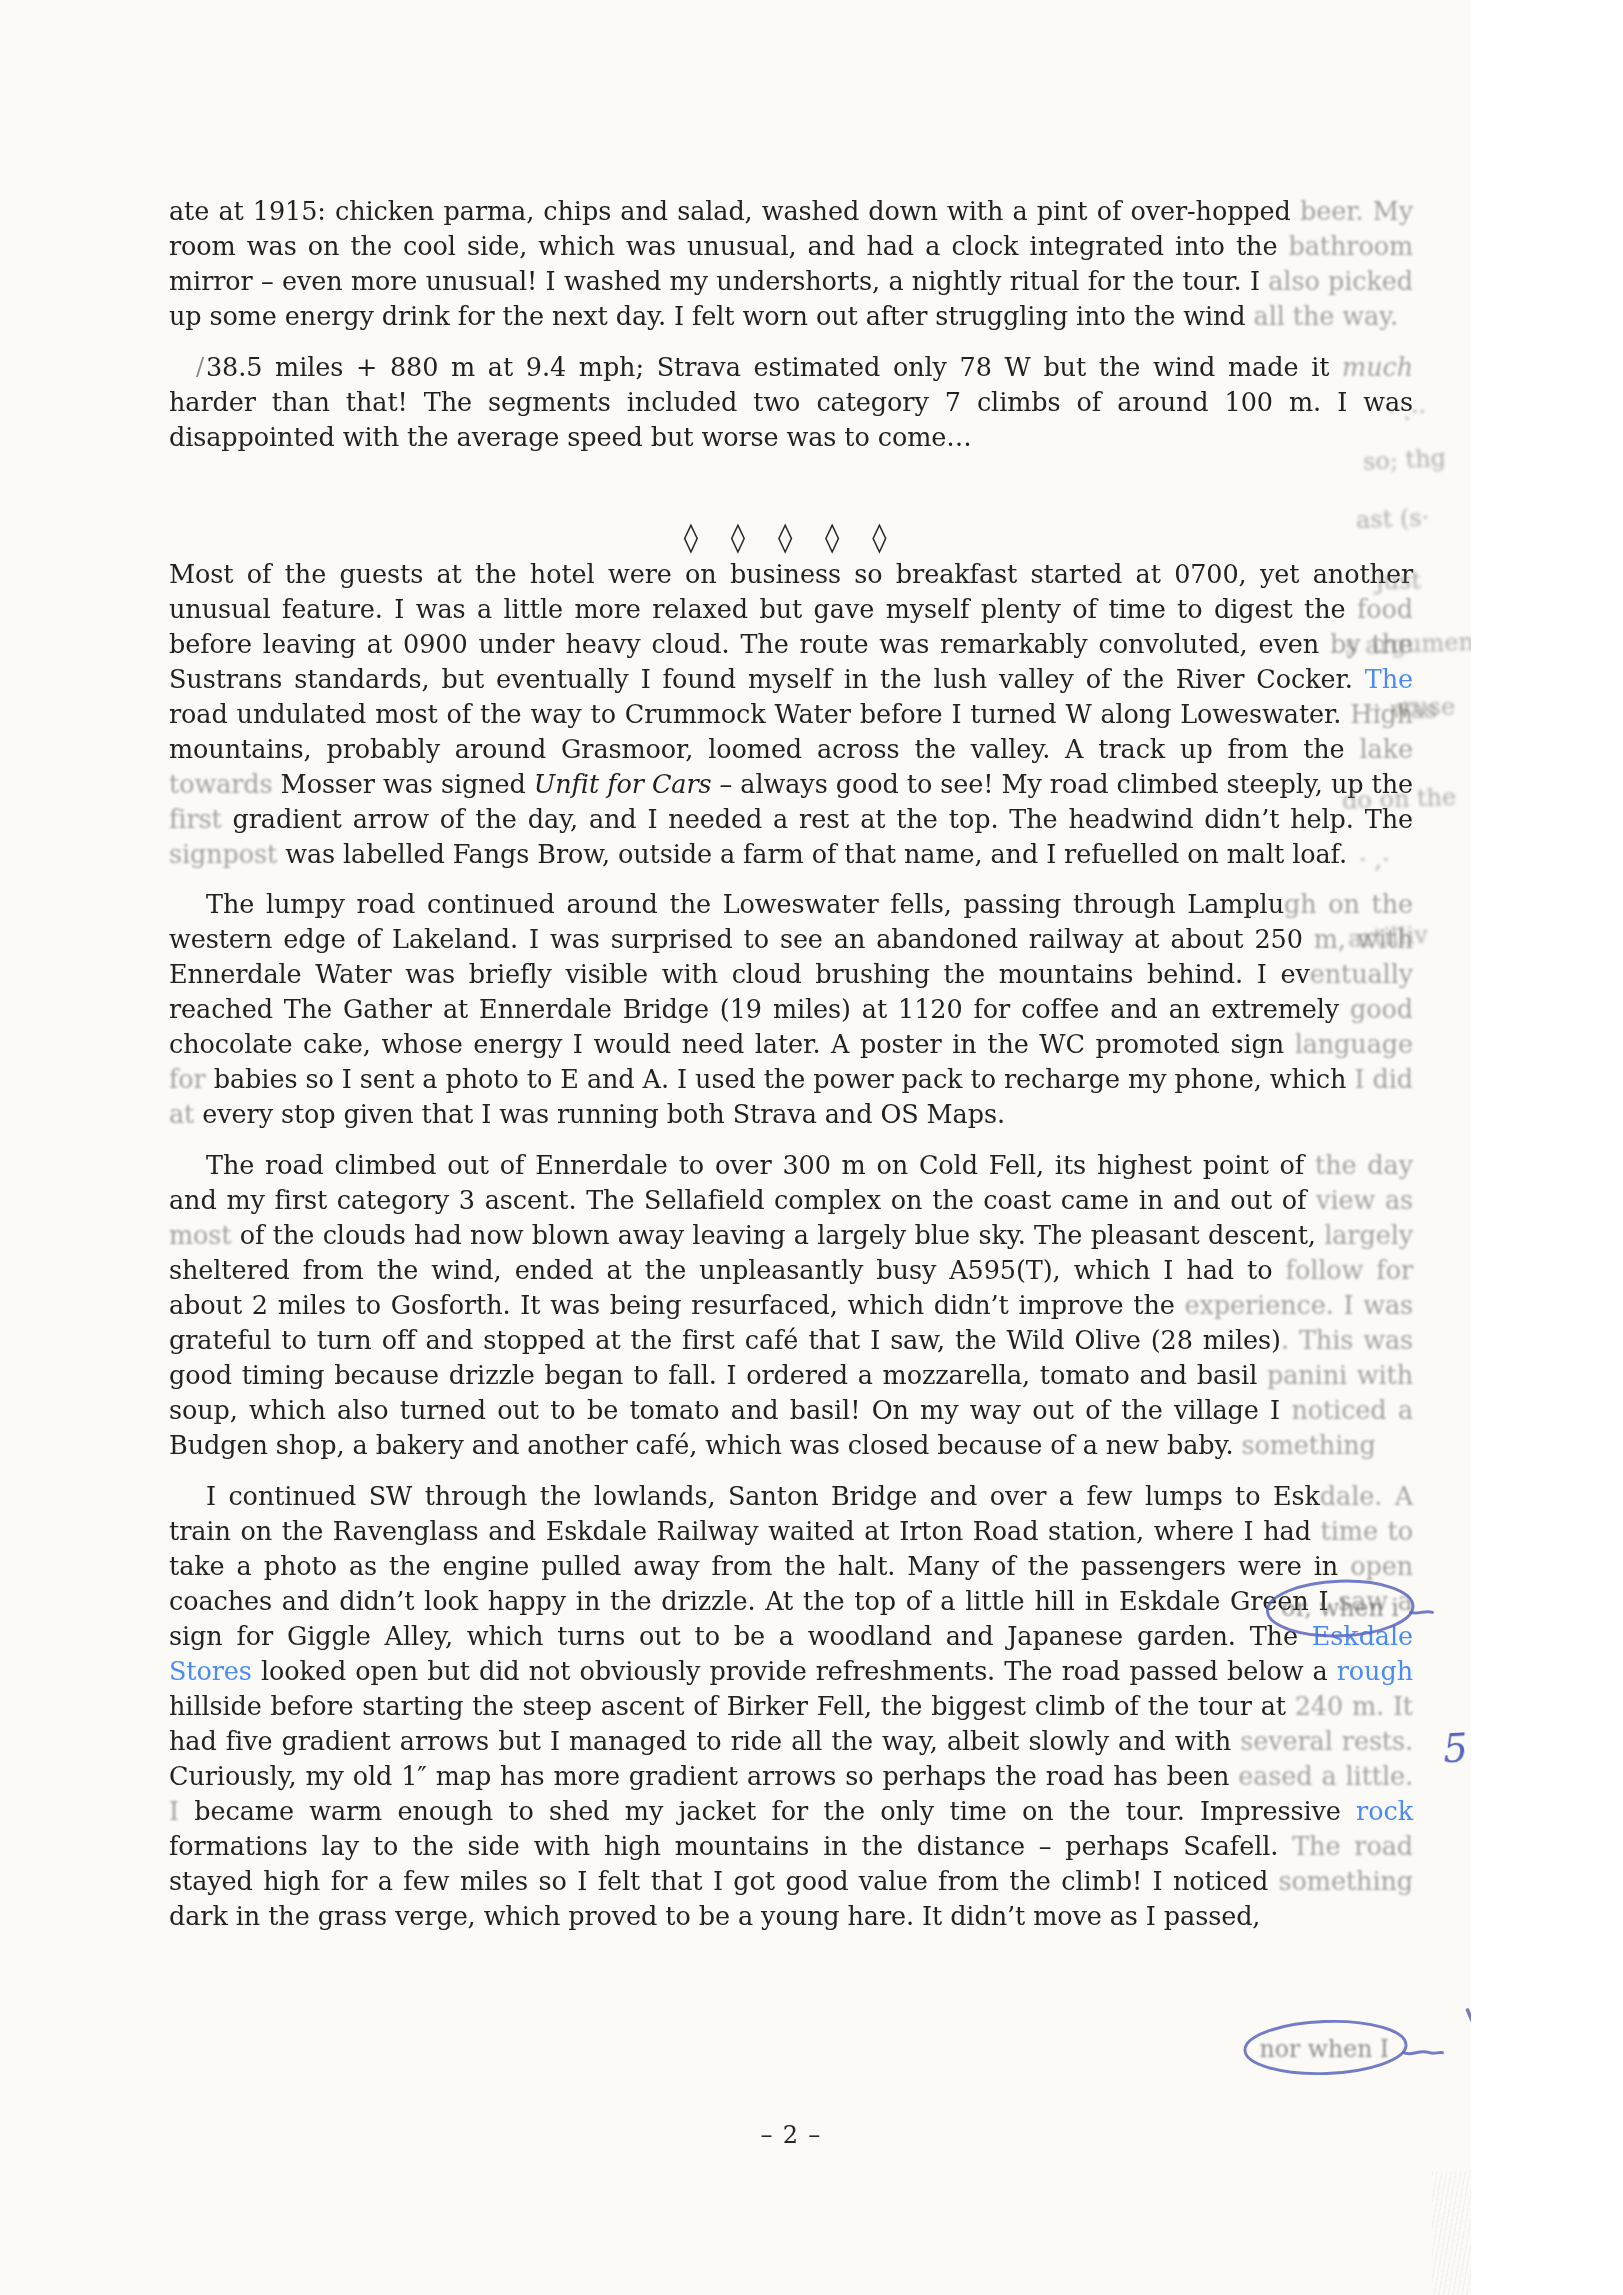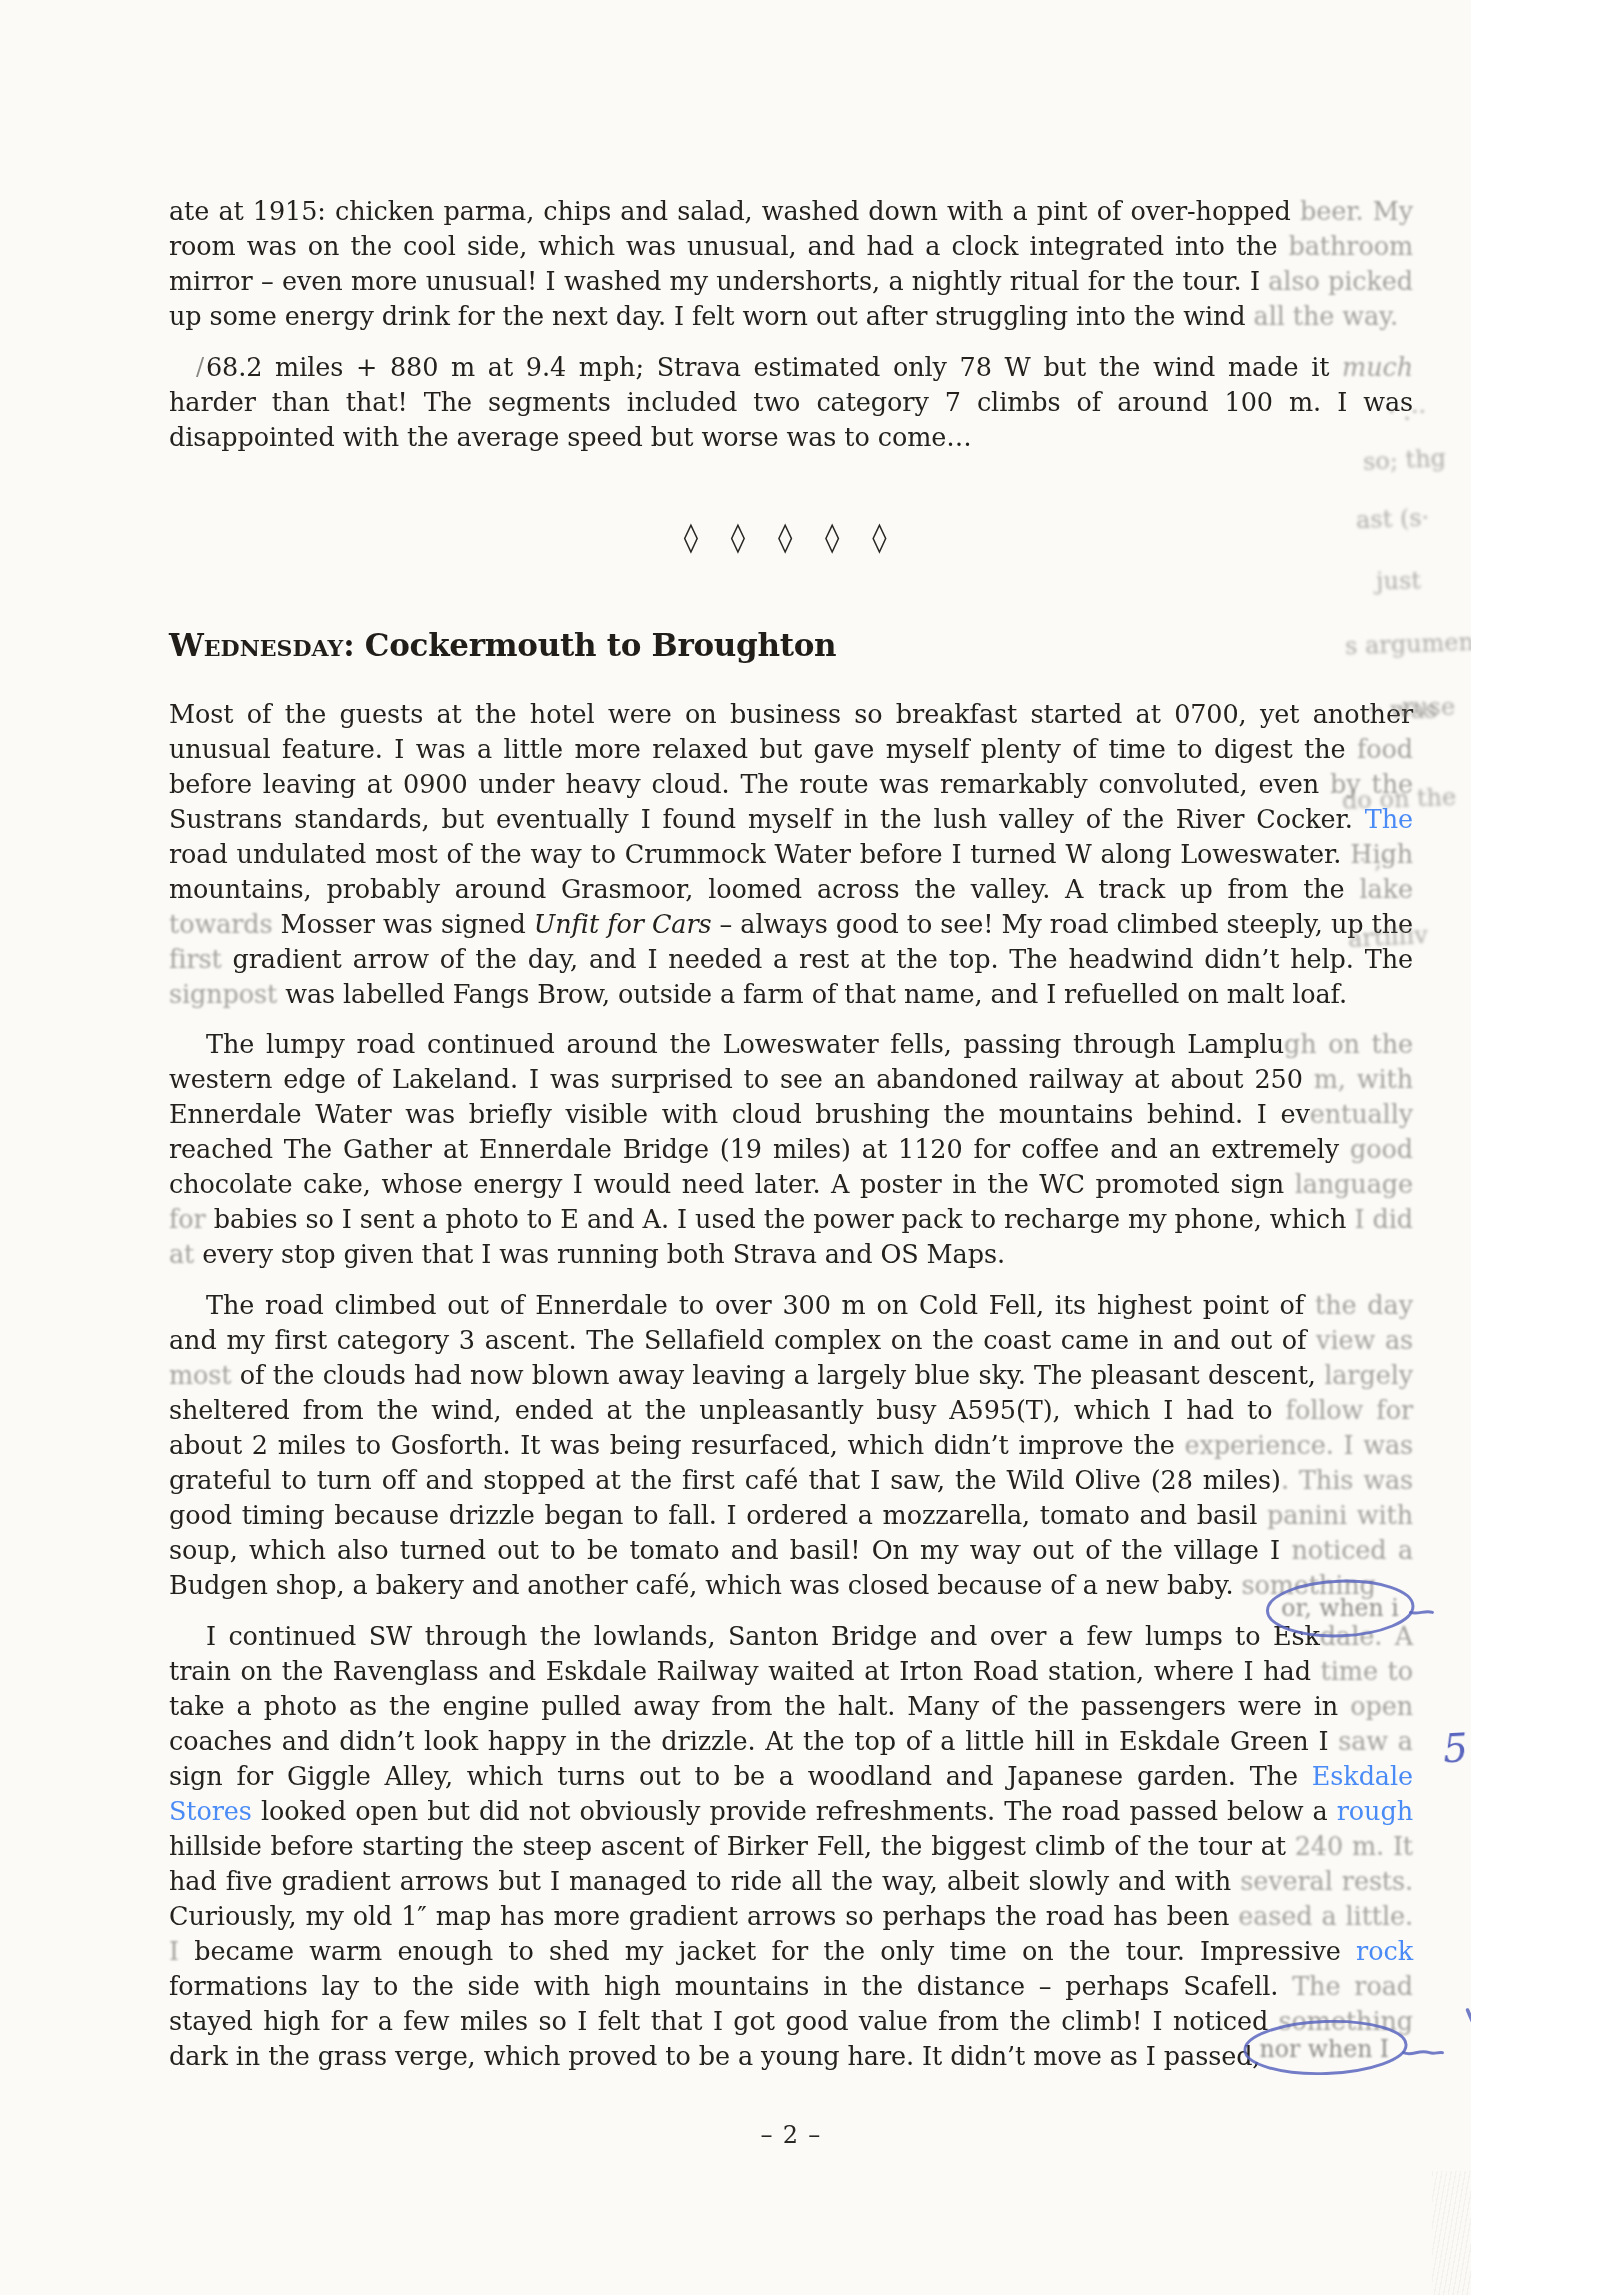--- a/index.html
+++ b/index.html
@@ -63,25 +63,24 @@
     opacity:.5;
   }
 </style>
 </head>
 <body>
 
 <div class="page">
 
   <div class="column">
     <p class="body"><span>ate at 1915: chicken parma, chips and salad, washed down with a pint of over-hopped </span><span class="g">beer. My</span><span> room was on the cool side, which was unusual, and had a clock integrated into the </span><span class="g">bathroom</span><span> mirror – even more unusual! I washed my undershorts, a nightly ritual for the tour. I </span><span class="g">also picked</span><span> up some energy drink for the next day. I felt worn out after struggling into the wind </span><span class="g">all the way.</span></p>
-    <p class="body indent"><span>68.2 miles + 880 m at 9.4 mph; Strava estimated only 78 W but the wind made it </span><span class="i g">much</span><span> harder than that! The segments included two category 7 climbs of around 100 m. I was disappointed with the average speed but worse was to come…</span></p>
+    <p class="body indent"><span>38.5 miles + 880 m at 9.4 mph; Strava estimated only 78 W but the wind made it </span><span class="i g">much</span><span> harder than that! The segments included two category 7 climbs of around 100 m. I was disappointed with the average speed but worse was to come…</span></p>
 
     <div class="sep">◊ ◊ ◊ ◊ ◊</div>
 
-    <h2 class="heading"><span class="sc">Wednesday</span><span>: Cockermouth to Broughton</span></h2>
 
     <p class="body"><span>Most of the guests at the hotel were on business so breakfast started at 0700, yet another unusual feature. I was a little more relaxed but gave myself plenty of time to digest the </span><span class="g">food</span><span> before leaving at 0900 under heavy cloud. The route was remarkably convoluted, even </span><span class="g">by the</span><span> Sustrans standards, but eventually I found myself in the lush valley of the River Cocker. </span><span class="g2">The</span><span> road undulated most of the way to Crummock Water before I turned W along Loweswater. </span><span class="g">High</span><span> mountains, probably around Grasmoor, loomed across the valley. A track up from the </span><span class="g">lake towards</span><span> Mosser was signed </span><span class="i">Unfit for Cars</span><span> – always good to see! My road climbed steeply, up the </span><span class="g">first</span><span> gradient arrow of the day, and I needed a rest at the top. The headwind didn’t help. The </span><span class="g">signpost</span><span> was labelled Fangs Brow, outside a farm of that name, and I refuelled on malt loaf.</span></p>
     <p class="body indent"><span>The lumpy road continued around the Loweswater fells, passing through Lamplu</span><span class="g">gh on the</span><span> western edge of Lakeland. I was surprised to see an abandoned railway at about 250 </span><span class="g">m, with</span><span> Ennerdale Water was briefly visible with cloud brushing the mountains behind. I ev</span><span class="g">entually</span><span> reached </span><span class="u">The Gather</span><span> at Ennerdale Bridge (19 miles) at 1120 for coffee and an extremely </span><span class="g">good</span><span> chocolate cake, whose energy I would need later. A poster in the WC promoted </span><span class="u">sign </span><span class="u g">language for</span><span> </span><span class="u">babies</span><span> so I sent a photo to E and A. I used the power pack to recharge my phone, which </span><span class="g">I did at</span><span> every stop given that I was running both Strava and OS Maps.</span></p>
     <p class="body indent"><span>The road climbed out of Ennerdale to over 300 m on Cold Fell, its highest point of </span><span class="g">the day</span><span> and my first category 3 ascent. The Sellafield complex on the coast came in and out of </span><span class="g">view as most</span><span> of the clouds had now blown away leaving a largely blue sky. The pleasant descent, </span><span class="g">largely</span><span> sheltered from the wind, ended at the unpleasantly busy A595(T), which I had to </span><span class="g">follow for</span><span> about 2 miles to Gosforth. It was being resurfaced, which didn’t improve the </span><span class="g">experience. I was</span><span> grateful to turn off and stopped at the first café that I saw, the </span><span class="u">Wild Olive</span><span> (28 miles)</span><span class="g">. This was</span><span> good timing because drizzle began to fall. I ordered a mozzarella, tomato and basil </span><span class="g">panini with</span><span> soup, which also turned out to be tomato and basil! On my way out of the village I </span><span class="g">noticed a</span><span> Budgen shop, a bakery and another café, which was closed because of a new baby.</span><span class="g"> something</span></p>
     <p class="body indent"><span>I continued SW through the lowlands, Santon Bridge and over a few lumps to Esk</span><span class="g">dale. A</span><span> train on the </span><span class="u">Ravenglass and Eskdale Railway</span><span> waited at Irton Road station, where I had </span><span class="g">time to</span><span> take a photo as the engine pulled away from the halt. Many of the passengers were in </span><span class="g">open</span><span> coaches and didn’t look happy in the drizzle. At the top of a little hill in Eskdale Green I </span><span class="g">saw a</span><span> sign for </span><span class="u">Giggle Alley</span><span>, which turns out to be a woodland and Japanese garden. The </span><span class="u g2">Eskdale Stores</span><span> looked open but did not obviously provide refreshments. The road passed below a </span><span class="g2">rough</span><span> hillside before starting the steep ascent of Birker Fell, the biggest climb of the tour at </span><span class="g">240 m. It</span><span> had five gradient arrows but I managed to ride all the way, albeit slowly and with </span><span class="g">several rests.</span><span> Curiously, my old 1″ map has more gradient arrows so perhaps the road has been </span><span class="g">eased a little. I</span><span> became warm enough to shed my jacket for the only time on the tour. Impressive </span><span class="g2">rock</span><span> formations lay to the side with high mountains in the distance – perhaps Scafell. </span><span class="g">The road</span><span> stayed high for a few miles so I felt that I got good value from the climb! I noticed </span><span class="g">something</span><span> dark in the grass verge, which proved to be a young hare. It didn’t move as I passed,</span></p>
   </div>
 
   <div class="ghost-frag" style="left:1515px; top:14.4px;">· ''</div>
   <div class="ghost-frag" style="left:1566px; top:46px;">·,.</div>
   <div class="ghost-frag" style="left:1543px; top:82px;">: ··</div>

